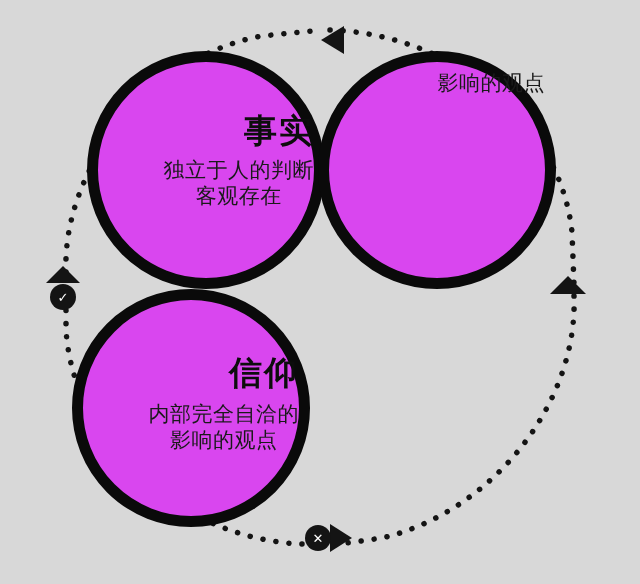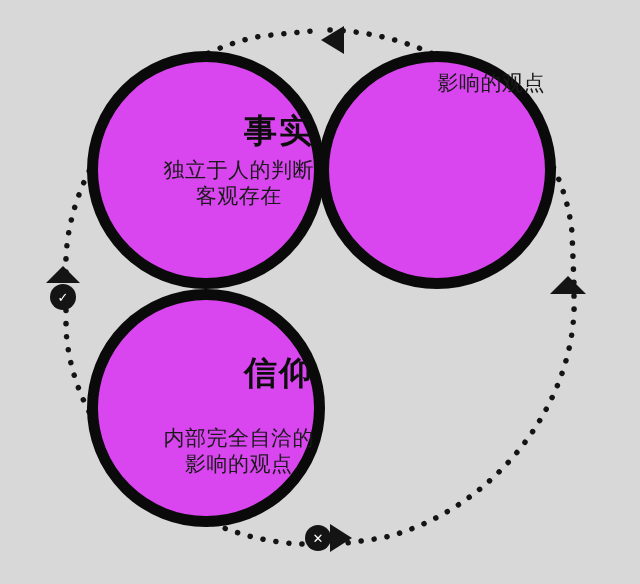--- a/index.html
+++ b/index.html
@@ -51,21 +51,21 @@
     font-size: 21px;
     line-height: 1.25;
     letter-spacing: 0.5px;
     color: #1a1a1a;
     white-space: pre-line;
   }
 
   
   #node-fact     { left: 87px;  top: 51px;  width: 238px; height: 238px; }
   #node-opinion  { left: 318px; top: 51px;  width: 238px; height: 238px; }
-  #node-belief   { left: 87px;  top: 289px; width: 238px; height: 238px; gap: 24px; }
+  #node-belief   { left: 72px;  top: 289px; width: 238px; height: 238px; }
   #node-position { left: 318px; top: 289px; width: 238px; height: 238px; }
 
   #node-fact .node-title     { margin-top: 52px; }
   #node-fact .node-desc      { margin-top: 8px; }
   #node-opinion .node-title  { margin-top: 52px; }
   #node-opinion .node-desc   { margin-top: 8px; }
   #node-belief .node-title   { margin-top: 56px; }
   #node-belief .node-desc    { margin-top: 10px; }
   #node-position .node-title { margin-top: 56px; }
   #node-position .node-desc  { margin-top: 10px; }

